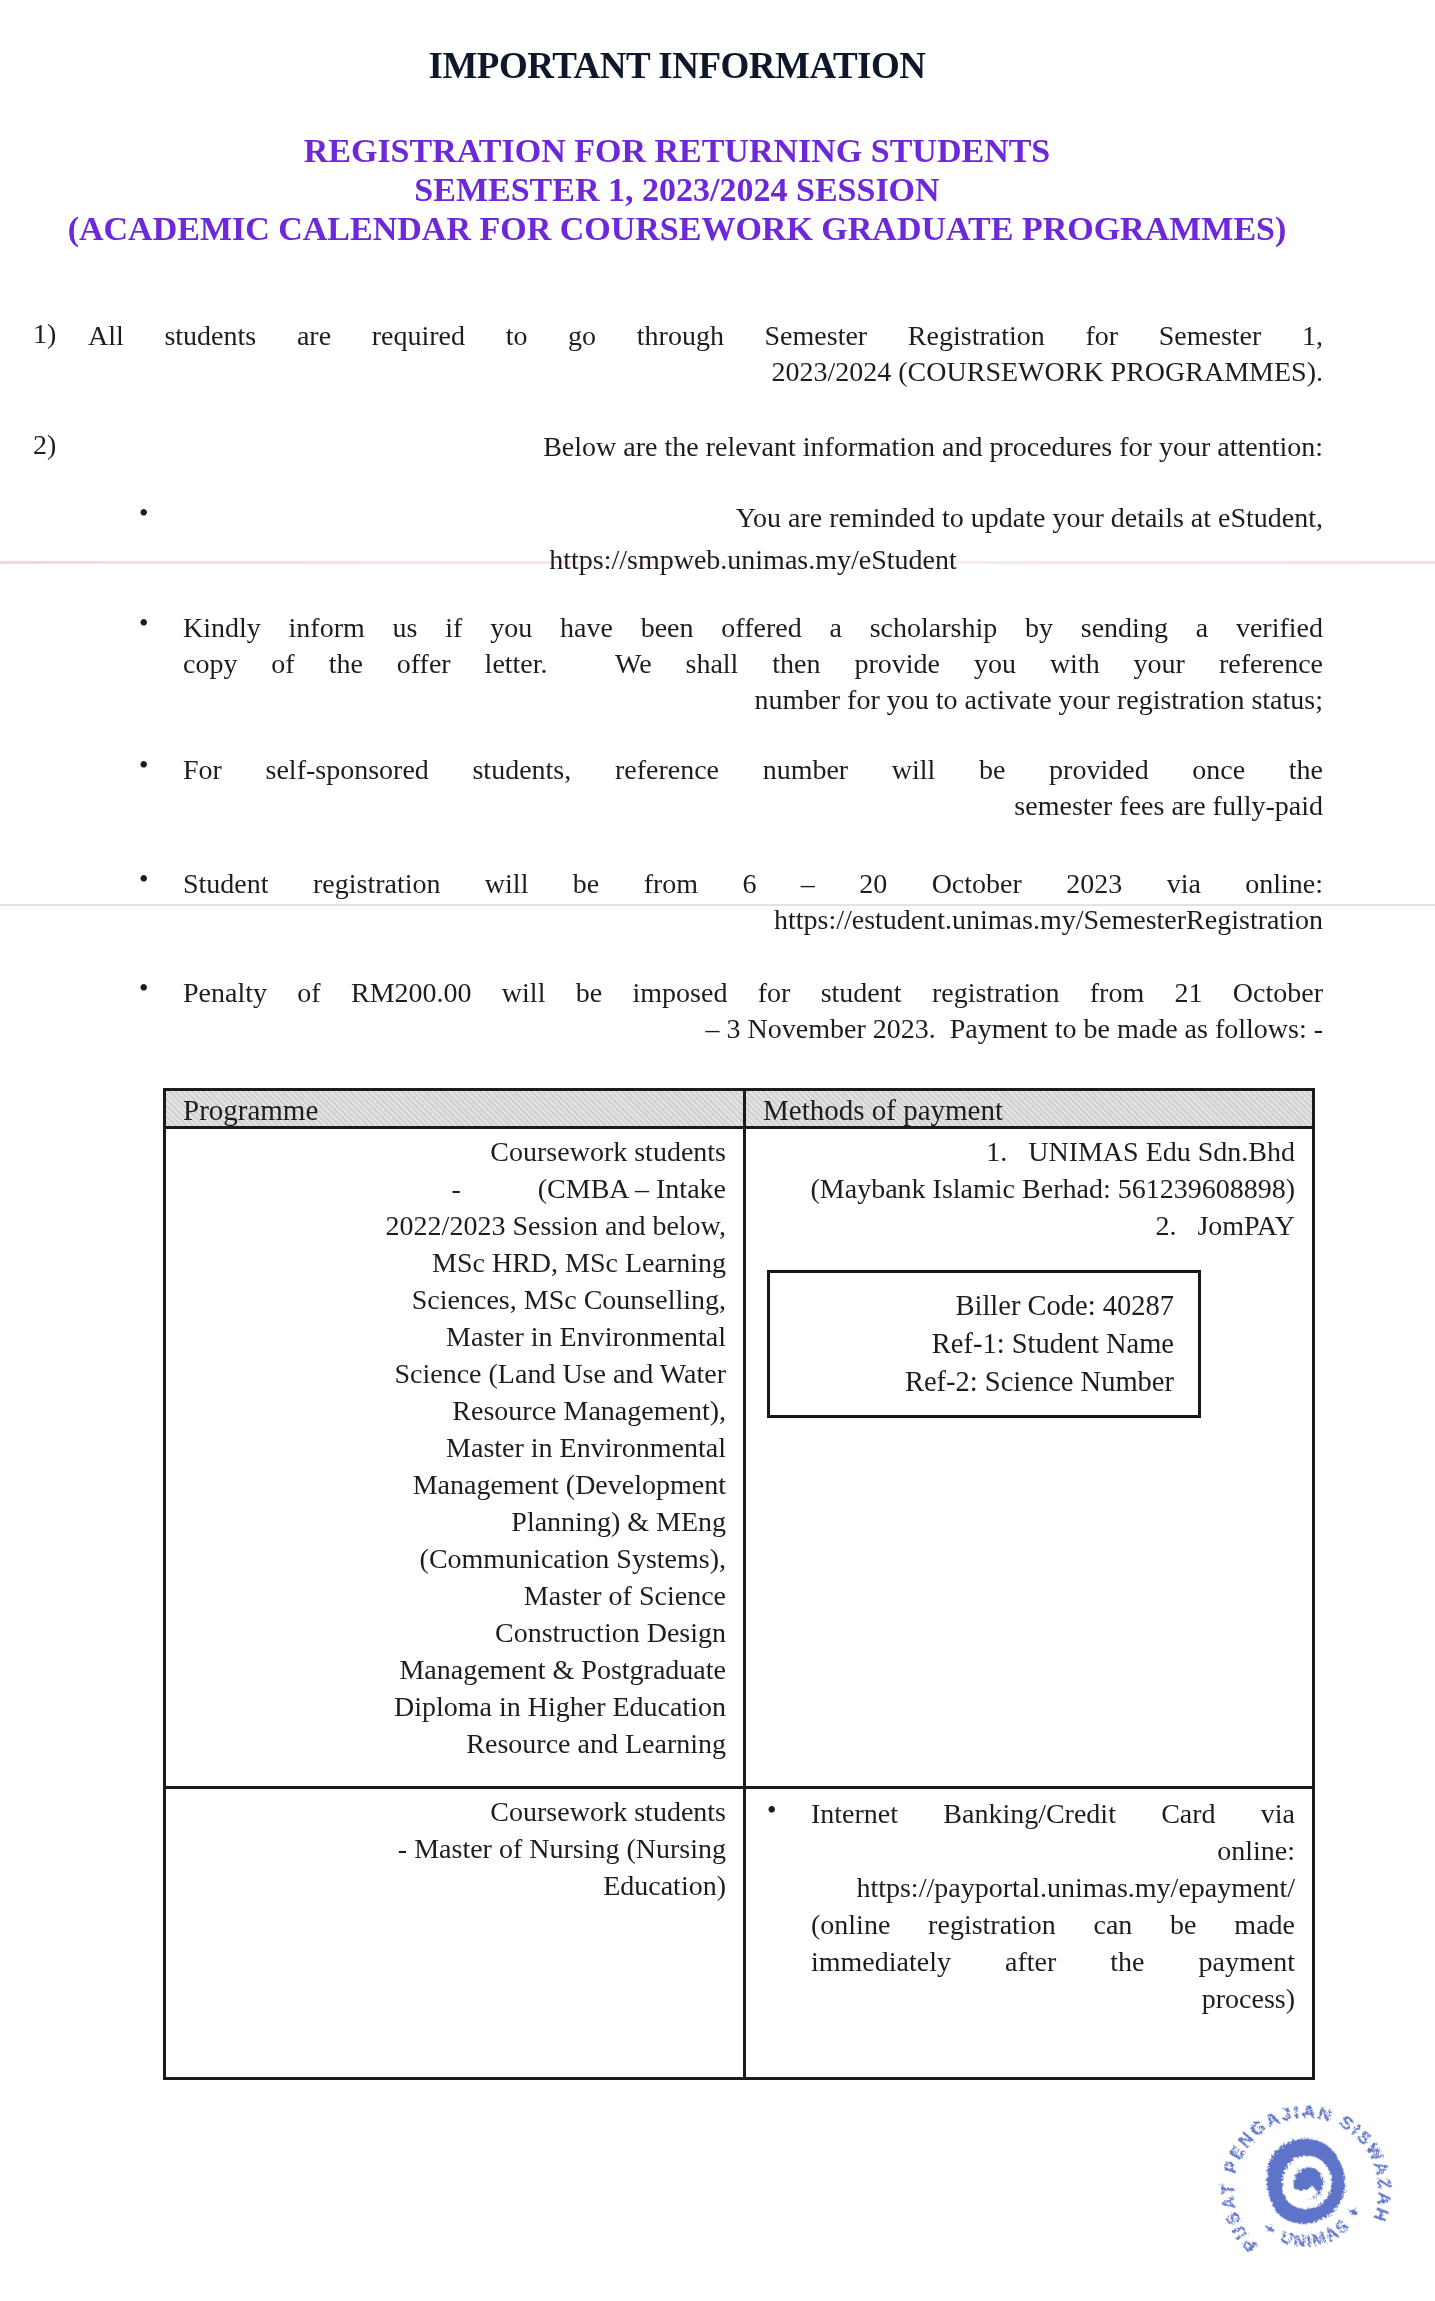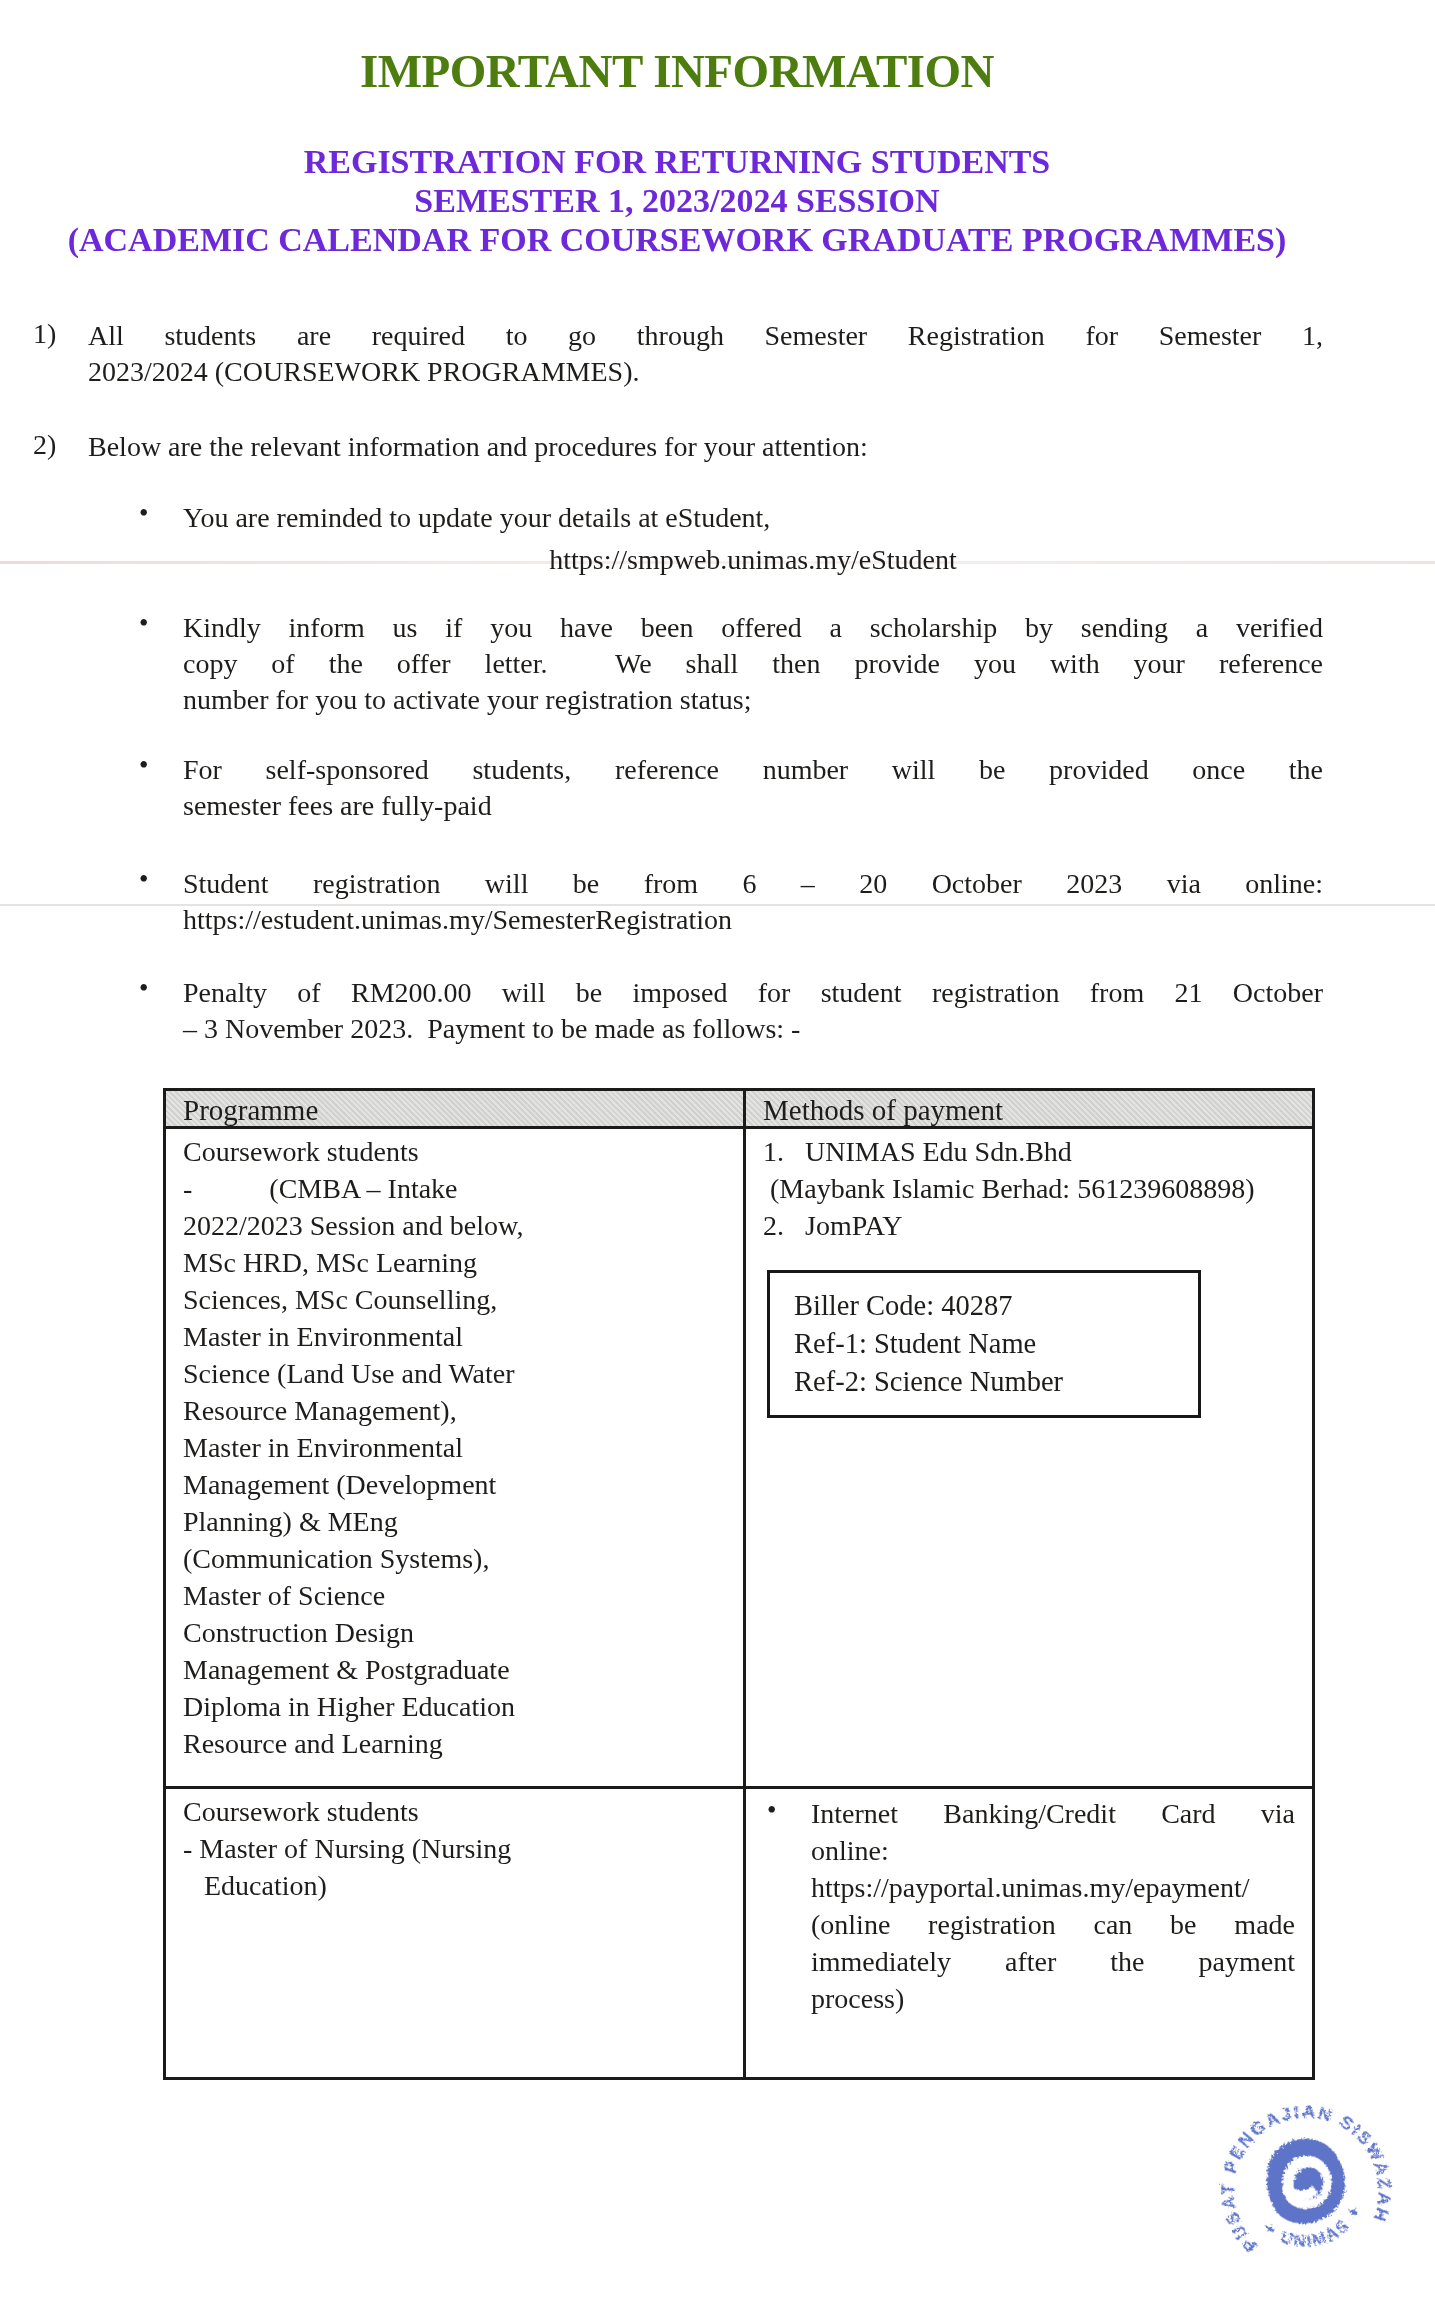--- a/index.html
+++ b/index.html
@@ -9,24 +9,24 @@
     font-family:"Liberation Serif","DejaVu Serif",serif;
     color:#1e1d1b; overflow:hidden;
   }
   
   .artifact{position:absolute; left:0; width:100%; pointer-events:none;}
   .artifact.a1{top:561px; height:3px;
     background:linear-gradient(90deg, rgba(231,186,186,.55), rgba(231,186,186,.22) 55%, rgba(231,186,186,.45));}
   .artifact.a2{top:904px; height:2px; background:rgba(203,198,192,.5);}
   
   .doc-header{position:absolute; left:27px; top:44px; width:1300px; text-align:center;}
-  .doc-title{font-size:47px; font-weight:700; letter-spacing:-.5px; color:#4d7c0f;}
+  .doc-title{font-size:37px; font-weight:700; letter-spacing:-.5px; color:#0f172a;}
   .doc-subtitle{margin-top:44px; font-size:34px; font-weight:700; line-height:39px; color:#6d28d9;}
   
-  .rl{line-height:36px;}
+  .rl{line-height:36px;text-align:right;}
   .jl{text-align:justify; text-align-last:justify;}
   .cl{text-align:center; margin-top:6px;}
   .bb{font-weight:400;}
   
   .numbered{position:absolute; left:33px; right:112px; font-size:28px;}
   .numbered .num{position:absolute; left:0; top:0;}
   .numbered .ntext{margin-left:55px;}
   .item1{top:318px;}
   .item2{top:429px;}
   

